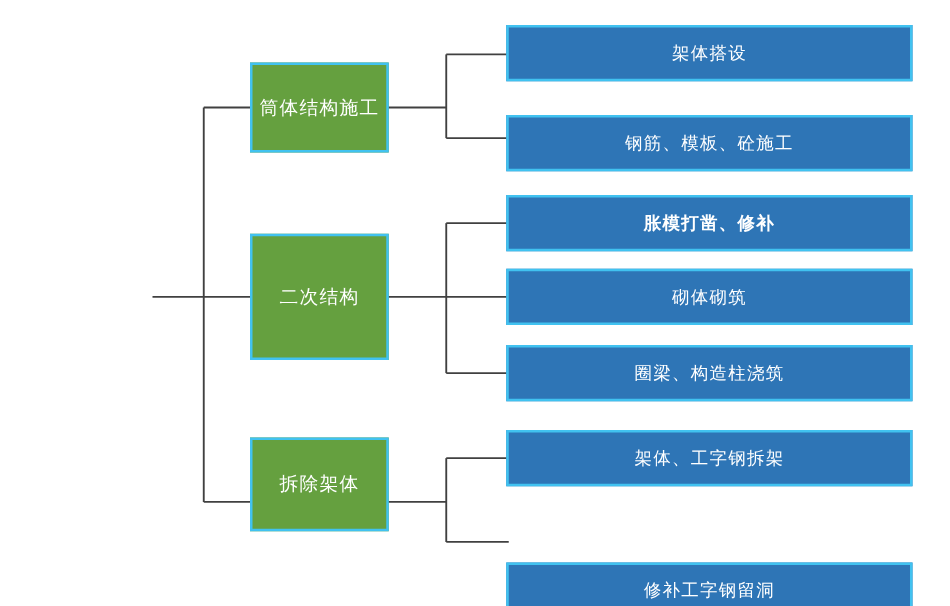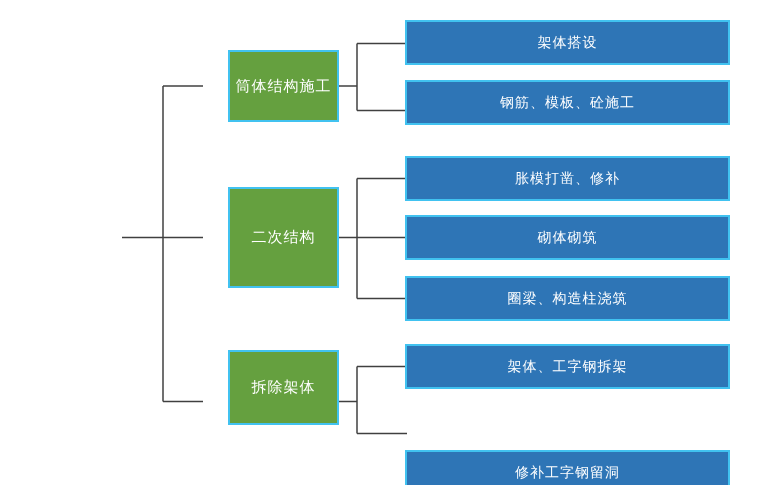--- a/index.html
+++ b/index.html
@@ -19,32 +19,32 @@
     color:var(--text);text-align:center;letter-spacing:1px;
     border:2px solid var(--border);
   }
   .node-root{
     left:27px;top:190px;width:95px;height:95px;
     background:var(--root-fill);border-color:var(--root-border);
     font-size:15px;line-height:1.55;padding:0 7px;
   }
   .node-branch{
     left:200px;width:111px;background:var(--branch-fill);
-    font-size:15px;padding:0 4px;margin-left:28px;
+    font-size:15px;padding:0 4px;
   }
   .node-leaf{
     left:405px;width:325px;height:45px;background:var(--leaf-fill);
     font-size:14px;
   }
   #g1{top:50px;height:72px;}
   #g2{top:187px;height:101px;}
   #g3{top:350px;height:75px;}
   #b1{top:20px;}
-  #b2{top:80px;}
-  #b3{top:156px;}
+  #b2{top:92px;}
+  #b3{top:156px;font-weight:bold;}
   #b4{top:215px;text-align:center;}
   #b5{top:276px;}
   #b6{top:344px;}
   #b7{top:422px;margin-top:28px;}
 </style>
 </head>
 <body>
 
 <div class="canvas">
 

